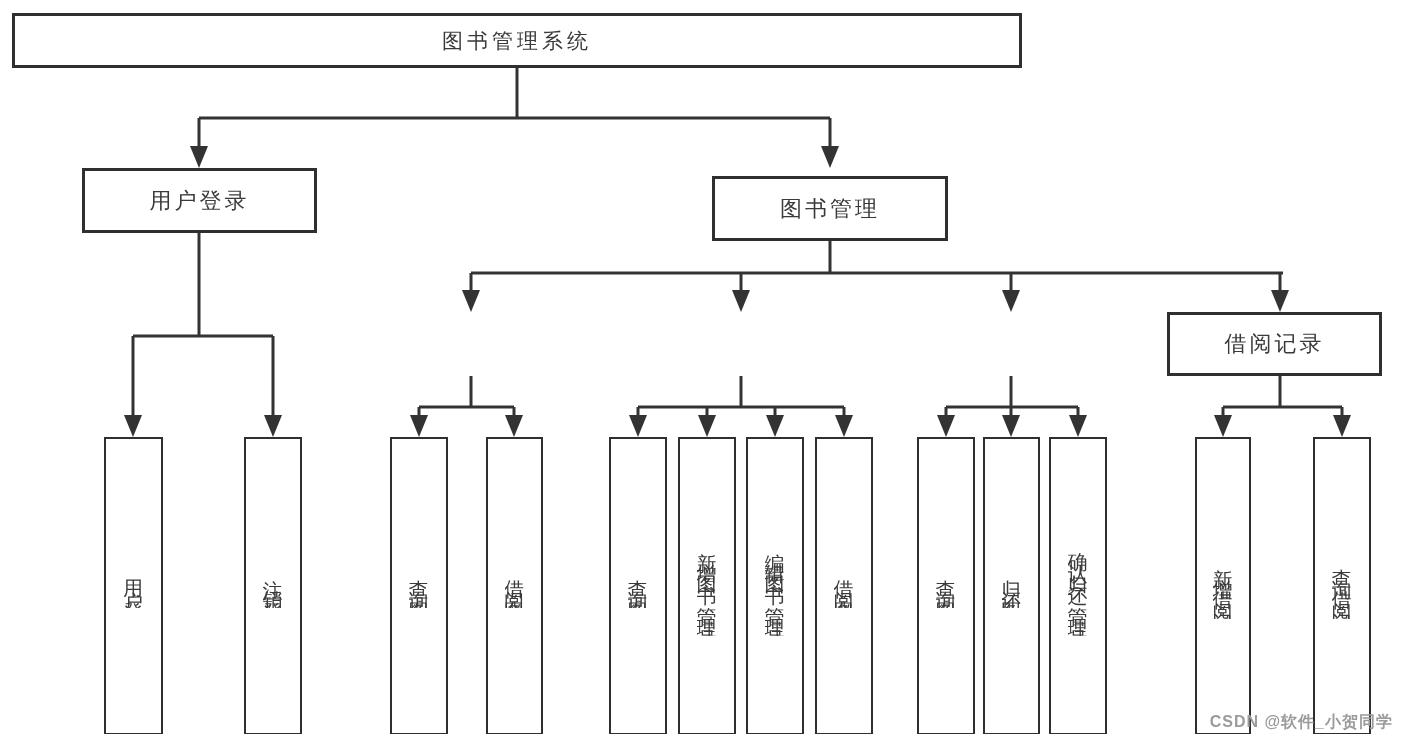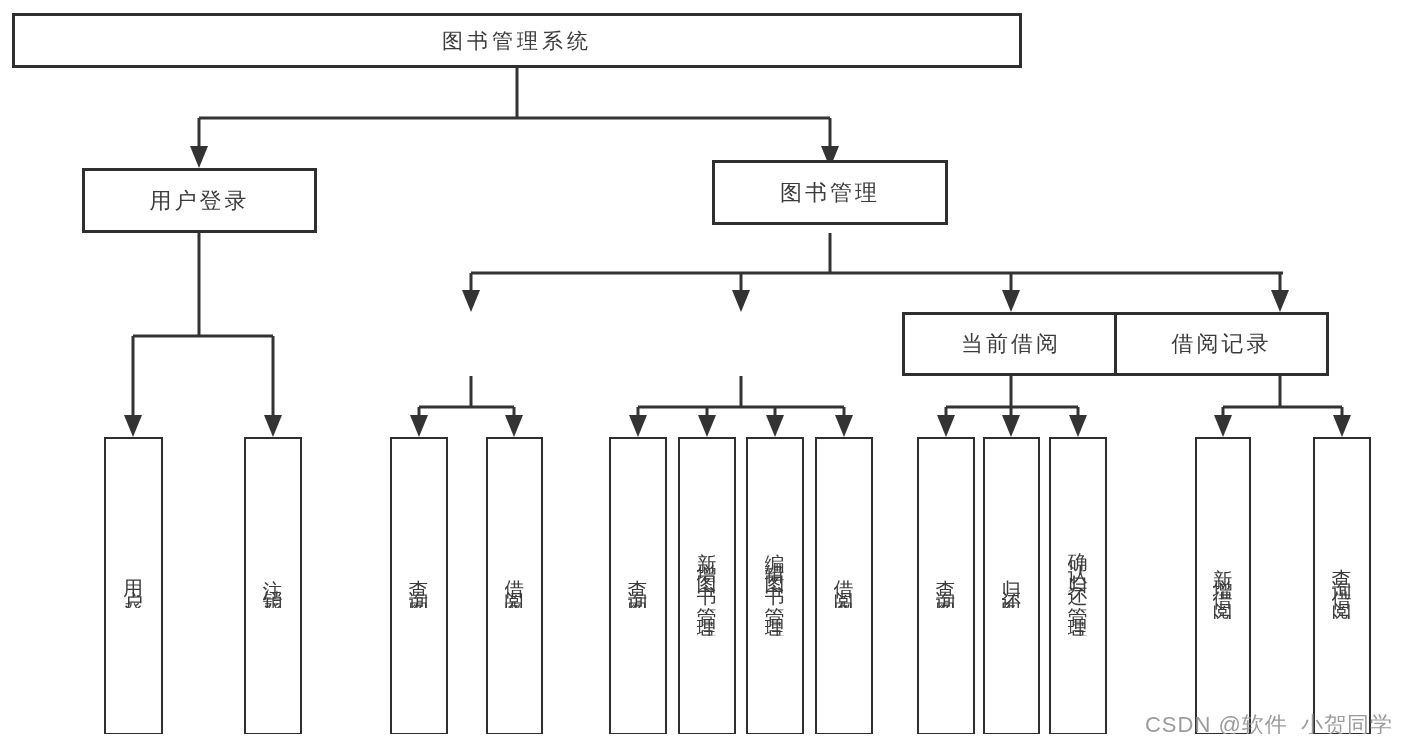--- a/index.html
+++ b/index.html
@@ -41,25 +41,26 @@
     font-size: 20px;
     letter-spacing: 11px;
     line-height: 1;
     max-height: 292px;
     overflow: hidden;
   }
   .watermark {
     position: absolute;
     right: 12px;
     top: 714px;
-    font-size: 22px;
+    font-size: 16px;
     letter-spacing: 1px;
     color: var(--watermark, #9b9b9b);
     z-index: 5;
     line-height: 1;
+    font-weight: bold;
   }
 </style>
 </head>
 <body>
 
 <div class="canvas">
 
   <svg id="connector-layer" viewBox="0 0 1405 747" xmlns="http://www.w3.org/2000/svg">
       <line x1="517" y1="68" x2="517" y2="118" stroke="#333333" stroke-width="3"></line>
       <line x1="199" y1="118" x2="830" y2="118" stroke="#333333" stroke-width="3"></line>
@@ -115,28 +116,25 @@
       <polygon points="1333,415 1351,415 1342,437" fill="#333333"></polygon>
     </svg>
 
   <div class="box root" style="left:12px;top:13px;width:1010px;height:55px">
     <span class="lbl">图书管理系统</span>
   </div>
 
   <div class="box" style="left:82px;top:168px;width:235px;height:65px">
     <span class="lbl">用户登录</span>
   </div>
-  <div class="box" style="left:712px;top:160px;width:236px;height:65px">
+  <div class="box" style="left:712px;top:176px;width:236px;height:65px">
     <span class="lbl">图书管理</span>
   </div>
 
-  <div class="box" style="left:902px;top:312px;width:218px;height:64px">
-    <span class="lbl">当前借阅</span>
-  </div>
-  <div class="box" style="left:1114px;top:312px;width:215px;height:64px">
+  <div class="box" style="left:1167px;top:312px;width:215px;height:64px">
     <span class="lbl">借阅记录</span>
   </div>
 
   <div class="box leaf" style="left:104px;top:437px;width:59px;height:298px">
     <span class="lbl">用户登录</span>
   </div>
   <div class="box leaf" style="left:244px;top:437px;width:58px;height:298px">
     <span class="lbl">注销登录</span>
   </div>
   <div class="box leaf" style="left:390px;top:437px;width:58px;height:298px">

